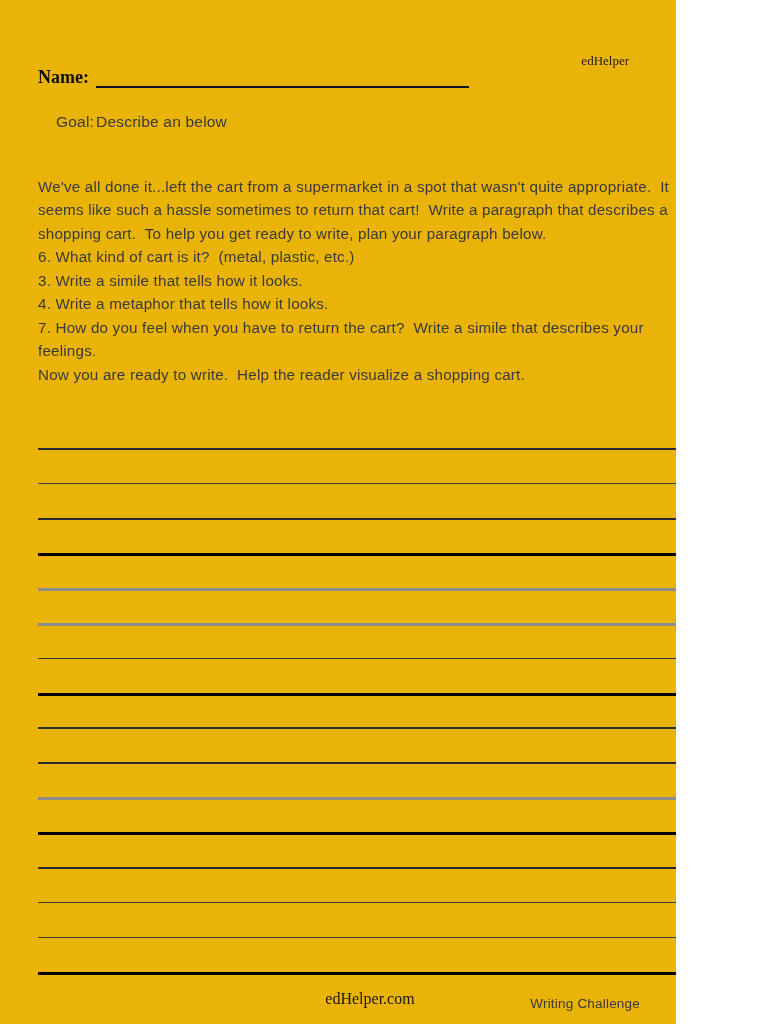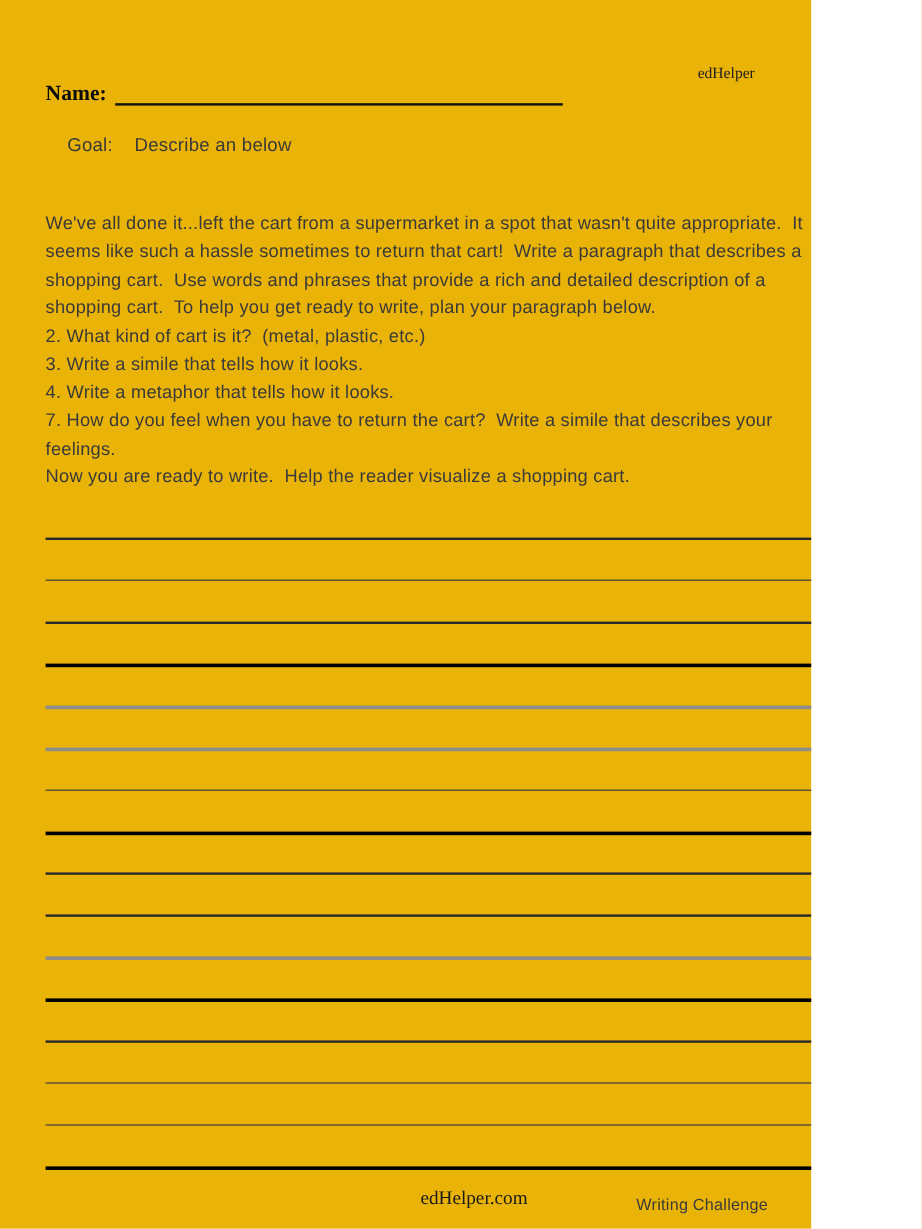--- a/index.html
+++ b/index.html
@@ -43,21 +43,21 @@
   .goal-row {
     position: absolute;
     top: 95px;
     left: 38px;
     width: 500px;
     font-size: 15.5px;
     color: #3a3a3a;
     letter-spacing: 0.2px;
     white-space: pre;
   }
-  .goal-row .goal-label { margin-right: 18px; }
+  .goal-row .goal-label { margin-right: 2px; }
   .body-block {
     position: absolute;
     top: 134px;
     left: 38px;
     width: 710px;
     margin-top: 41px;
   }
   .body-line {
     height: 23.45px;
     line-height: 23.45px;
@@ -77,21 +77,21 @@
     width: 694px;
     height: 0;
   }
   .wl-thin   { border-top: 1.5px solid #3c3c3c; }
   .wl-medium { border-top: 2px solid #2a2a2a; }
   .wl-thick  { border-top: 3.2px solid #000000; }
   .wl-gray   { border-top: 3px solid #8c8c8c; }
   .footer-center {
     position: absolute;
     top: 990px;
-    left: 48px;
+    left: 23px;
     width: 694px;
     text-align: center;
     font-family: "Liberation Serif", serif;
     font-size: 16px;
     color: #1a1a1a;
   }
   .footer-right {
     position: absolute;
     top: 996px;
     right: 36px;
@@ -110,23 +110,22 @@
   <div class="name-row">Name:</div>
   <div class="name-underline"></div>
 
   <div class="goal-row">
     <span class="goal-label">Goal:</span><span>Describe an below</span>
   </div>
 
   <div class="body-block">
     <div class="body-line">We've all done it...left the cart from a supermarket in a spot that wasn't quite appropriate.  It</div>
     <div class="body-line">seems like such a hassle sometimes to return that cart!  Write a paragraph that describes a</div>
-    <div class="body-line">shopping cart.  Use words and phrases that provide a rich and detailed description of a</div>
     <div class="body-line">shopping cart.  To help you get ready to write, plan your paragraph below.</div>
-    <div class="body-line">2. What kind of cart is it?  (metal, plastic, etc.)</div>
+    <div class="body-line">6. What kind of cart is it?  (metal, plastic, etc.)</div>
     <div class="body-line">3. Write a simile that tells how it looks.</div>
     <div class="body-line">4. Write a metaphor that tells how it looks.</div>
     <div class="body-line">7. How do you feel when you have to return the cart?  Write a simile that describes your</div>
     <div class="body-line">feelings.</div>
     <div class="body-line">Now you are ready to write.  Help the reader visualize a shopping cart.</div>
   </div>
 
   <div class="writing-lines">
       <div class="wl wl-medium" style="top: 448px;"></div>
       <div class="wl wl-thin" style="top: 482.93px;"></div>

